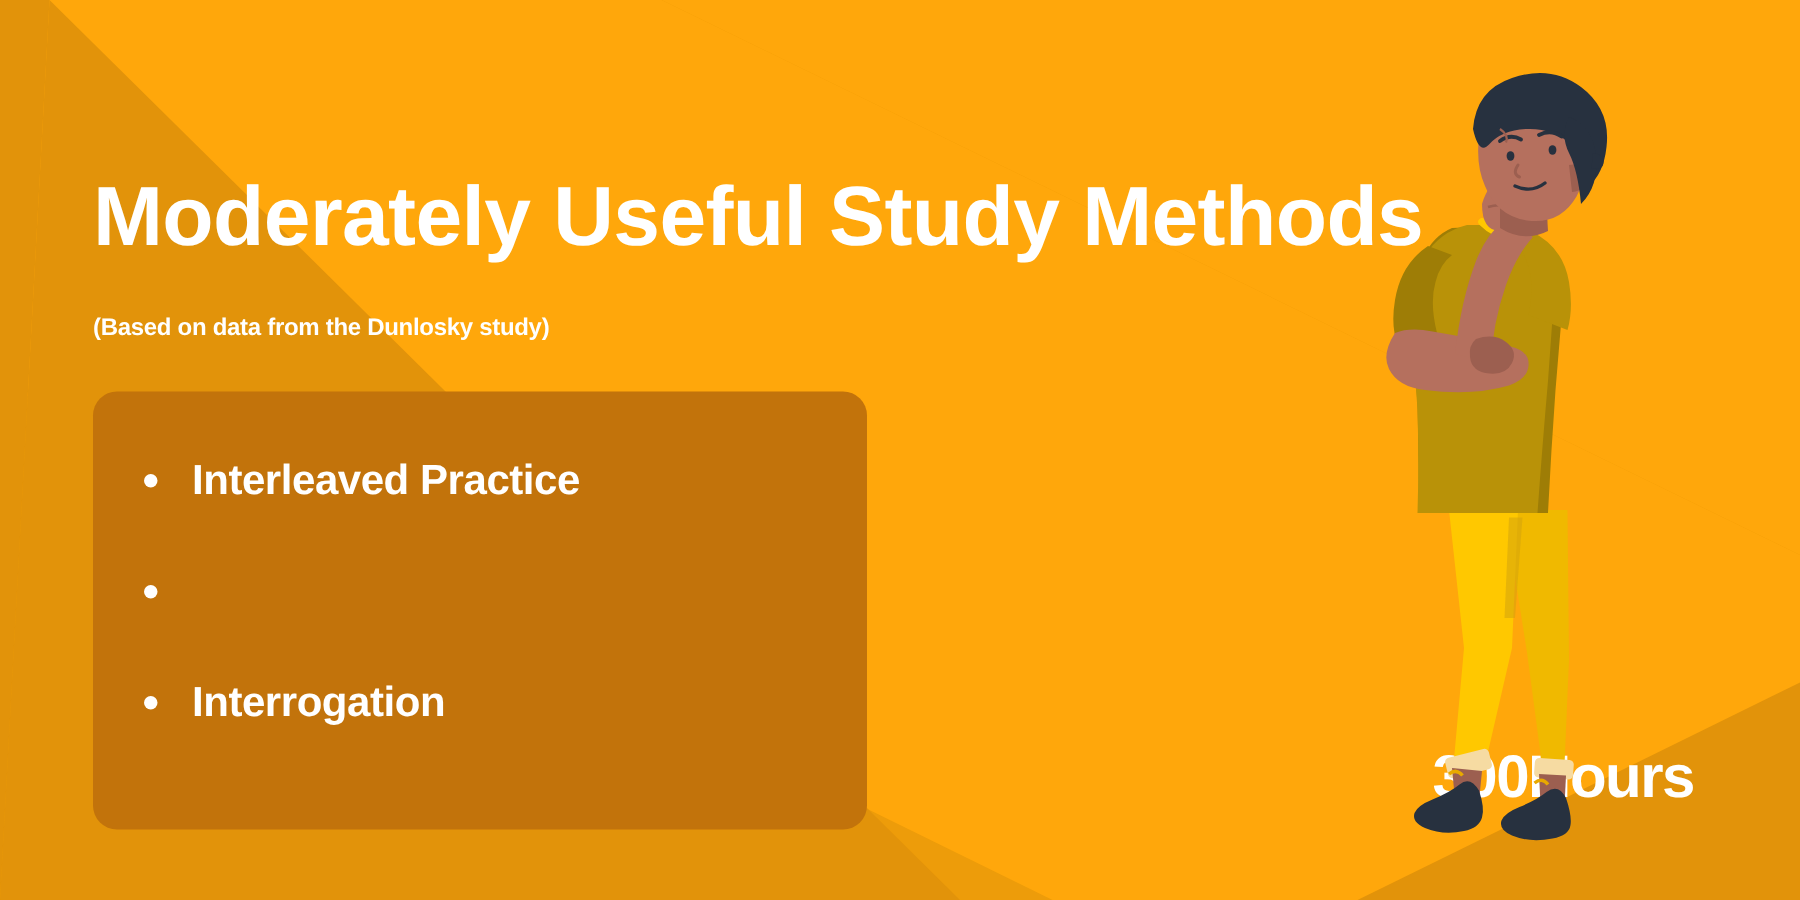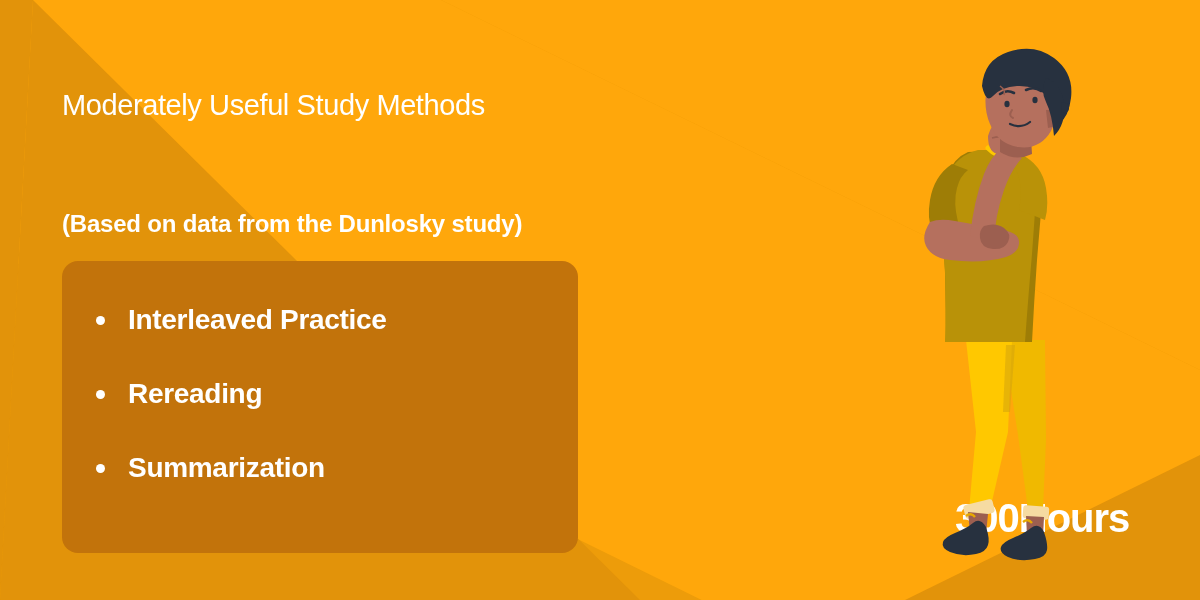--- a/index.html
+++ b/index.html
@@ -29,33 +29,33 @@
     left: 0; top: 0;
     width: 1200px; height: 600px;
     z-index: 5;
   }
   .headline {
     position: absolute;
     left: 62px;
     top: 66px;
     width: 830px;
     color: #ffffff;
-    font-size: 29px;
-    font-weight: 400;
+    font-size: 56px;
+    font-weight: 700;
     line-height: 1.44;
     letter-spacing: -0.4px;
     white-space: nowrap;
   }
   .headline .line2 { display: block; }
   .subtitle {
     position: absolute;
     left: 62px;
     top: 210px;
     color: #ffffff;
-    font-size: 24px;
+    font-size: 16px;
     font-weight: 700;
     letter-spacing: -0.2px;
     white-space: nowrap;
   }
   
   .list-card {
     position: absolute;
     left: 62px;
     top: 261px;
     width: 516px;
@@ -204,24 +204,23 @@
     <div class="subtitle">(Based on data from the Dunlosky study)</div>
 
     <div class="list-card">
       <ul class="bullet-list">
         <li class="bullet-item">
           <span class="bullet-dot"></span>
           <span class="bullet-text">Interleaved Practice</span>
         </li>
         <li class="bullet-item">
           <span class="bullet-dot"></span>
-          <span class="bullet-text">Rereading</span>
         </li>
         <li class="bullet-item">
           <span class="bullet-dot"></span>
-          <span class="bullet-text">Summarization</span>
+          <span class="bullet-text">Interrogation</span>
         </li>
       </ul>
     </div>
 
     <div class="logo">300Hours</div>
   </div>
 </div>
 
 </body></html>

